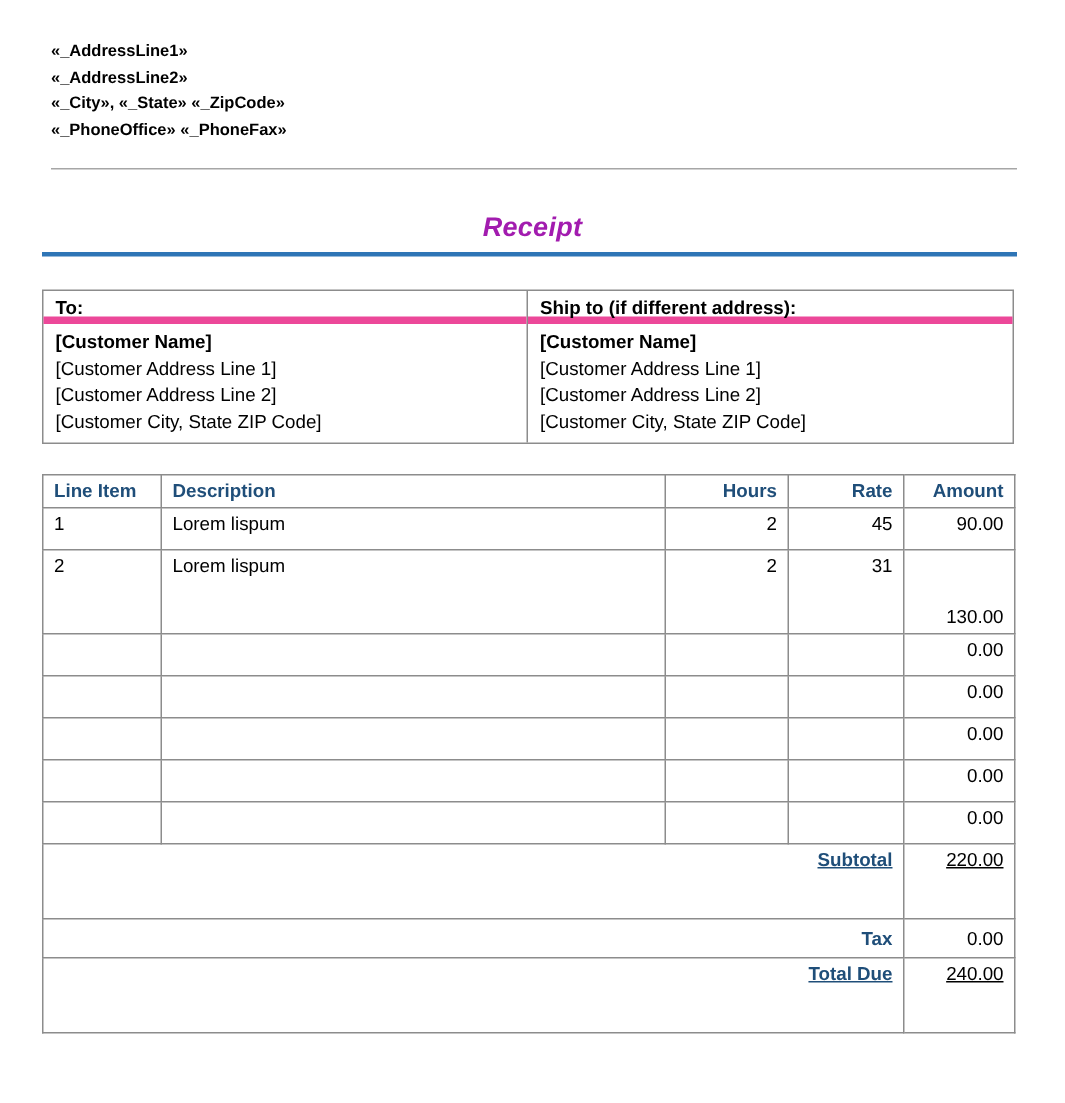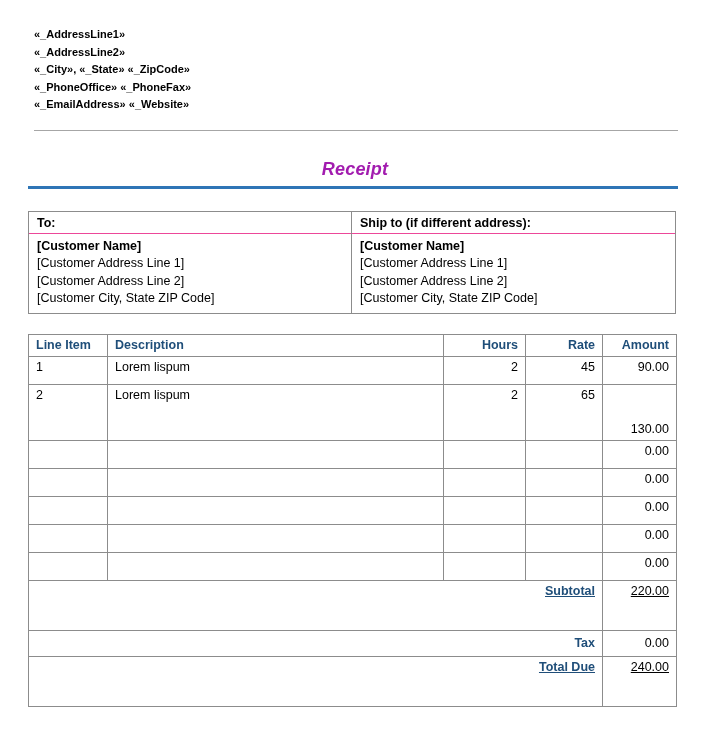--- a/index.html
+++ b/index.html
@@ -58,21 +58,21 @@
     margin-top: 22px;
     display: flex;
     border: 1px solid #8C8C8C;
     border-right: 1px solid #8C8C8C;
     width: 648px;
     margin-left: 2px;
   }
   .addr-col { width: 50%; }
   .addr-col.left { border-right: 1px solid #8C8C8C; }
   .addr-head {
-    border-bottom: 1px solid #ec4899;
+    border-bottom: 5px solid #ec4899;
     font-weight: bold;
     font-size: 12.5px;
     padding: 4px 0 4px 8px;
     height: 22px;
     line-height: 14px;
   }
   .addr-body {
     padding: 4px 0 5px 8px;
     font-size: 12.5px;
     line-height: 17.5px;
@@ -136,21 +136,20 @@
 </head>
 <body>
 
 <div class="page">
 
   <div class="company-block">
     <div class="company-line">«_AddressLine1»</div>
     <div class="company-line">«_AddressLine2»</div>
     <div class="company-line">«_City», «_State» «_ZipCode»</div>
     <div class="company-line">«_PhoneOffice» «_PhoneFax»</div>
-    <div class="company-line">«_EmailAddress» «_Website»</div>
   </div>
 
   <div class="thin-rule"></div>
 
   <div class="doc-title">Receipt</div>
   <div class="thick-rule"></div>
 
   <div class="addr-wrap">
     <div class="addr-col left">
       <div class="addr-head">To:</div>
@@ -194,21 +193,21 @@
         <td>1</td>
         <td>Lorem lispum</td>
         <td class="num">2</td>
         <td class="num">45</td>
         <td class="num">90.00</td>
       </tr>
       <tr class="tall">
         <td>2</td>
         <td>Lorem lispum</td>
         <td class="num">2</td>
-        <td class="num">65</td>
+        <td class="num">31</td>
         <td class="num amt-bottom">130.00</td>
       </tr>
       <tr>
         <td></td>
         <td></td>
         <td class="num"></td>
         <td class="num"></td>
         <td class="num">0.00</td>
       </tr>
       <tr>

